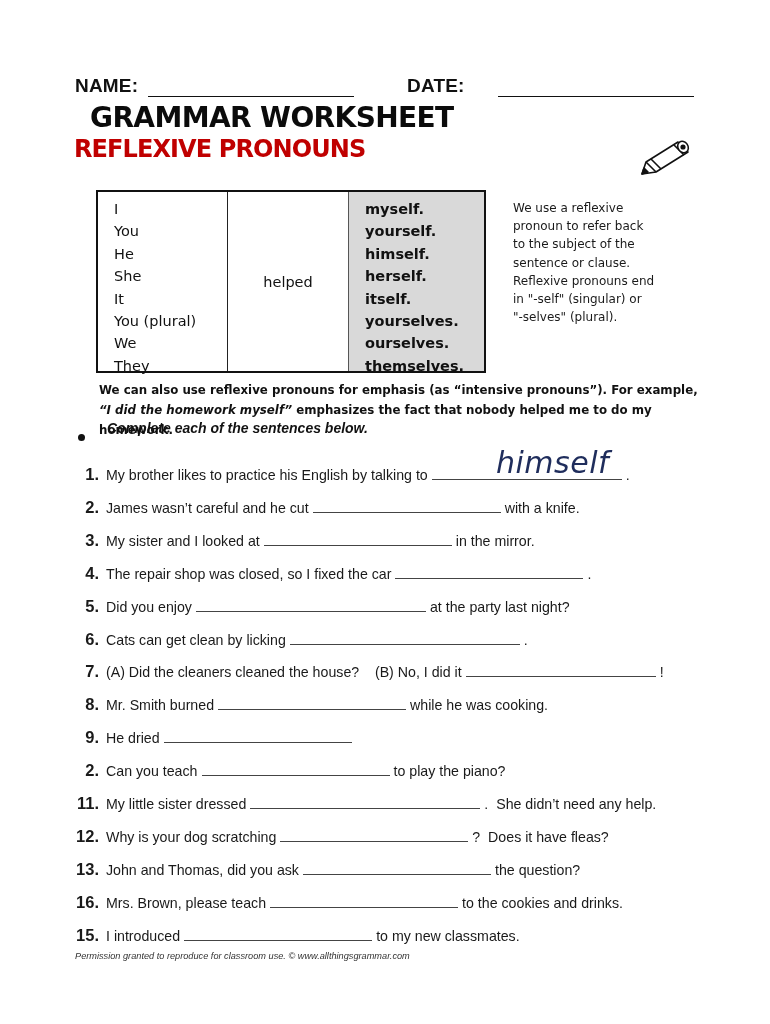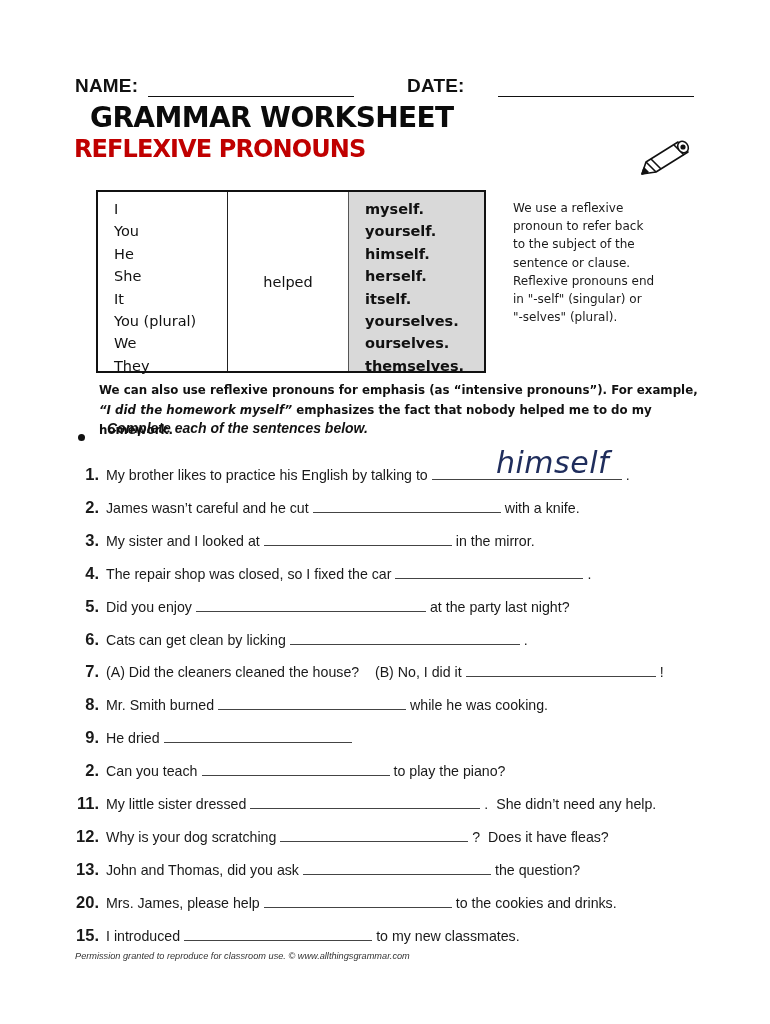--- a/index.html
+++ b/index.html
@@ -179,22 +179,22 @@
 </div>
 
 <div class="abs q" style="left:70px; top:860px;">
   <span class="num">13.</span>
   <span>John and Thomas, did you ask</span>
   <span class="blank" style="width:188px;"></span>
   <span>the question?</span>
 </div>
 
 <div class="abs q" style="left:70px; top:893px;">
-  <span class="num">20.</span>
-  <span>Mrs. James, please help</span>
+  <span class="num">16.</span>
+  <span>Mrs. Brown, please teach</span>
   <span class="blank" style="width:188px;"></span>
   <span>to the cookies and drinks.</span>
 </div>
 
 <div class="abs q" style="left:70px; top:926px;">
   <span class="num">15.</span>
   <span>I introduced</span>
   <span class="blank" style="width:188px;"></span>
   <span>to my new classmates.</span>
 </div>

